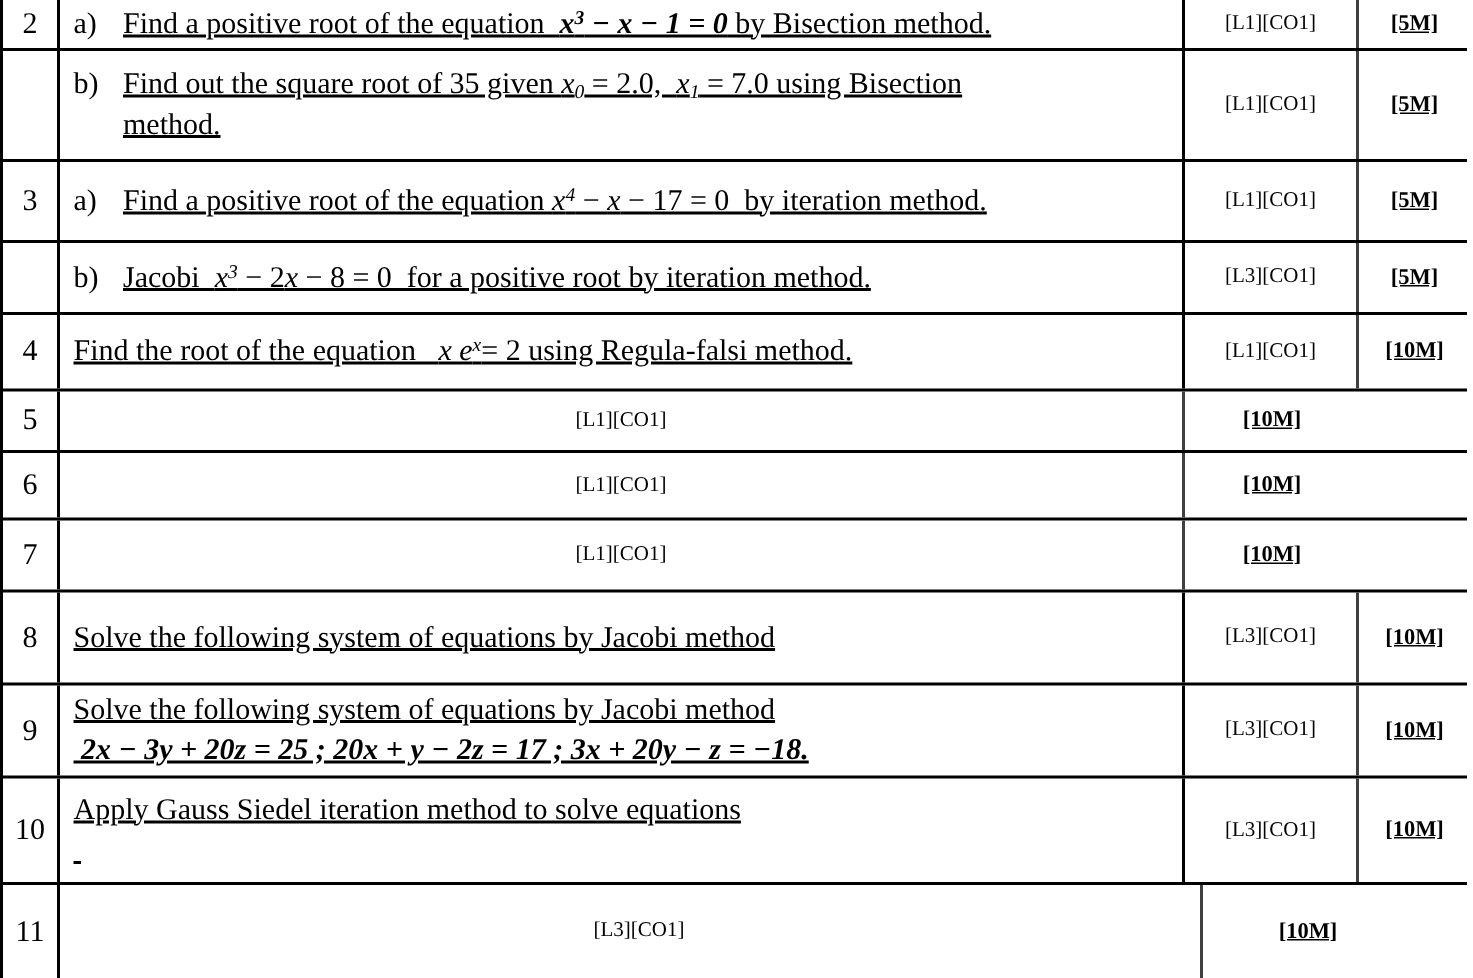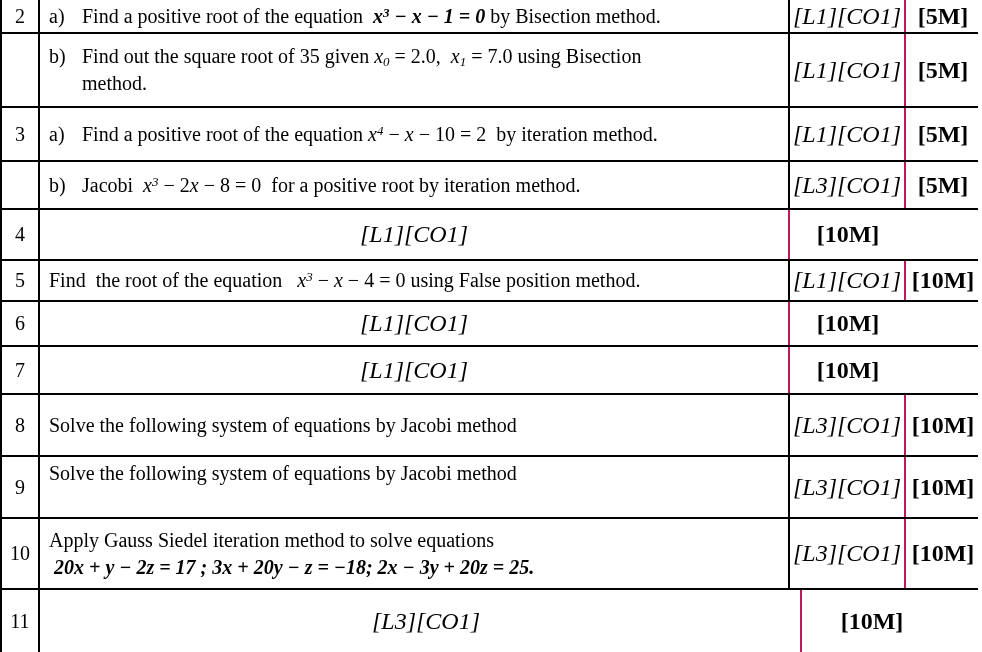--- a/index.html
+++ b/index.html
@@ -37,27 +37,26 @@
   .no-cell{
     justify-content:center;border-right:2px solid #000;
     font-size:20px;
   }
   .q-cell{
     border-right:2px solid #000;
     padding-left:9px;padding-right:4px;
   }
   .q-inner{display:flex;align-items:flex-start;min-width:0;}
   .marker{flex:0 0 33px;width:33px;font-size:20px;line-height:27px;}
-  .q-text{font-size:20px;line-height:27px;white-space:pre;}
+  .q-text{font-size:20px;line-height:27px;white-space:pre;text-decoration:underline;}
   .lvl-cell{
-    border-right:2px solid #be185d;justify-content:center;
-    font-size:24px;
-    font-style:italic;
-  }
-  .marks-cell{justify-content:center;font-size:24px;font-weight:bold;}
+    border-right:2px solid #404040;justify-content:center;
+    font-size:14px;
+  }
+  .marks-cell{justify-content:center;font-size:15px;font-weight:bold;text-decoration:underline;}
   
   .sg-p{}
   .sg-m{font-style:italic;}
   .sg-b{font-weight:bold;font-style:italic;}
   .sg-sup{font-style:italic;font-size:13px;vertical-align:6px;line-height:0;}
   .sg-bsup{font-style:italic;font-weight:bold;font-size:13px;vertical-align:6px;line-height:0;}
   .sg-sub{font-style:italic;font-size:13px;vertical-align:-3px;line-height:0;}
 </style>
 </head>
 <body>
@@ -99,21 +98,21 @@
       <span>[5M]</span>
     </div>
   </div>
       <div class="row">
     <div class="cell no-cell">
       <span>3</span>
     </div>
     <div class="cell q-cell">
       <div class="q-inner">
         <span class="marker">a)</span>
-        <div class="q-text"><span class="sg-p">Find a positive root of the equation </span><span class="sg-m">x</span><span class="sg-sup">4</span><span class="sg-p"> − </span><span class="sg-m">x</span><span class="sg-p"> − 10 = 2  by iteration method.</span></div>
+        <div class="q-text"><span class="sg-p">Find a positive root of the equation </span><span class="sg-m">x</span><span class="sg-sup">4</span><span class="sg-p"> − </span><span class="sg-m">x</span><span class="sg-p"> − 17 = 0  by iteration method.</span></div>
       </div>
     </div>
     <div class="cell lvl-cell">
       <span>[L1][CO1]</span>
     </div>
     <div class="cell marks-cell">
       <span>[5M]</span>
     </div>
   </div>
       <div class="row">
@@ -130,36 +129,36 @@
       <span>[L3][CO1]</span>
     </div>
     <div class="cell marks-cell">
       <span>[5M]</span>
     </div>
   </div>
       <div class="row">
     <div class="cell no-cell">
       <span>4</span>
     </div>
+    <div class="cell q-cell">
+      <div class="q-inner">
+
+        <div class="q-text"><span class="sg-p">Find the root of the equation   </span><span class="sg-m">x e</span><span class="sg-sup">x</span><span class="sg-p">= 2 using Regula-falsi method.</span></div>
+      </div>
+    </div>
     <div class="cell lvl-cell">
       <span>[L1][CO1]</span>
     </div>
     <div class="cell marks-cell">
       <span>[10M]</span>
     </div>
   </div>
       <div class="row">
     <div class="cell no-cell">
       <span>5</span>
-    </div>
-    <div class="cell q-cell">
-      <div class="q-inner">
-
-        <div class="q-text"><span class="sg-p">Find  the root of the equation   </span><span class="sg-m">x</span><span class="sg-sup">3</span><span class="sg-p"> − </span><span class="sg-m">x</span><span class="sg-p"> − 4 = 0 using False position method.</span></div>
-      </div>
     </div>
     <div class="cell lvl-cell">
       <span>[L1][CO1]</span>
     </div>
     <div class="cell marks-cell">
       <span>[10M]</span>
     </div>
   </div>
       <div class="row">
     <div class="cell no-cell">
@@ -202,50 +201,50 @@
     </div>
   </div>
       <div class="row">
     <div class="cell no-cell">
       <span>9</span>
     </div>
     <div class="cell q-cell">
       <div class="q-inner">
 
         <div class="q-text"><span class="sg-p">Solve the following system of equations by Jacobi method
+ </span><span class="sg-b">2x − 3y + 20z = 25 ; 20x + y − 2z = 17 ; 3x + 20y − z = −18.</span></div>
+      </div>
+    </div>
+    <div class="cell lvl-cell">
+      <span>[L3][CO1]</span>
+    </div>
+    <div class="cell marks-cell">
+      <span>[10M]</span>
+    </div>
+  </div>
+      <div class="row">
+    <div class="cell no-cell">
+      <span>10</span>
+    </div>
+    <div class="cell q-cell">
+      <div class="q-inner">
+
+        <div class="q-text"><span class="sg-p">Apply Gauss Siedel iteration method to solve equations
  </span></div>
       </div>
     </div>
     <div class="cell lvl-cell">
       <span>[L3][CO1]</span>
     </div>
     <div class="cell marks-cell">
       <span>[10M]</span>
     </div>
   </div>
       <div class="row">
     <div class="cell no-cell">
-      <span>10</span>
-    </div>
-    <div class="cell q-cell">
-      <div class="q-inner">
-
-        <div class="q-text"><span class="sg-p">Apply Gauss Siedel iteration method to solve equations
- </span><span class="sg-b">20x + y − 2z = 17 ; 3x + 20y − z = −18; 2x − 3y + 20z = 25.</span></div>
-      </div>
-    </div>
-    <div class="cell lvl-cell">
-      <span>[L3][CO1]</span>
-    </div>
-    <div class="cell marks-cell">
-      <span>[10M]</span>
-    </div>
-  </div>
-      <div class="row">
-    <div class="cell no-cell">
       <span>11</span>
     </div>
     <div class="cell lvl-cell">
       <span>[L3][CO1]</span>
     </div>
     <div class="cell marks-cell">
       <span>[10M]</span>
     </div>
   </div>
     </div>

